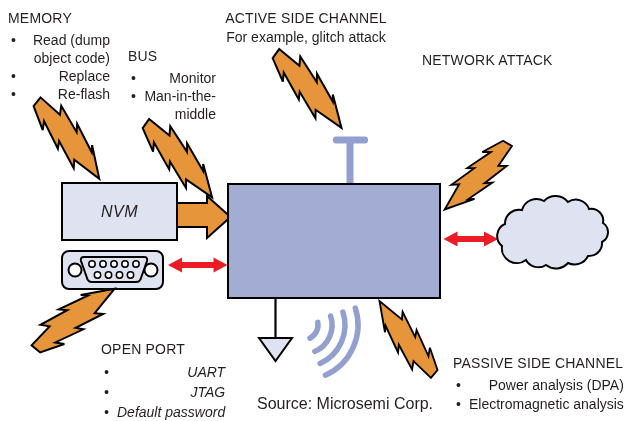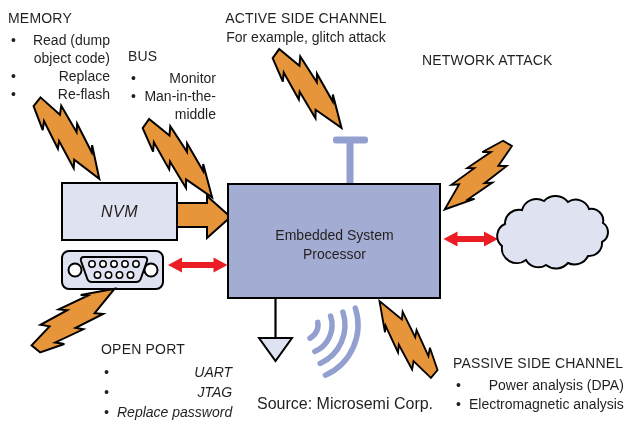--- a/index.html
+++ b/index.html
@@ -131,34 +131,30 @@
 
   <div class="txt" id="network-block">
     <div class="title">NETWORK ATTACK</div>
   </div>
 
   <div class="txt" id="openport-block">
     <div class="title">OPEN PORT</div>
     <ul class="blist">
       <li>UART</li>
       <li>JTAG</li>
-      <li>Replace password</li>
+      <li>Default password</li>
     </ul>
   </div>
 
   <div class="txt" id="passive-block">
     <div class="title">PASSIVE SIDE CHANNEL</div>
     <ul class="blist">
       <li>Power analysis (DPA)</li>
       <li>Electromagnetic analysis</li>
     </ul>
   </div>
 
-  <div class="txt center" id="processor-label">
-    <span style="display:block">Embedded System</span>
-    <span style="display:block">Processor</span>
-  </div>
 
   <div class="txt center" id="nvm-label">NVM</div>
 
   <div class="txt" id="source-line">Source: Microsemi Corp.</div>
 
 </div>
 
 </body></html>

